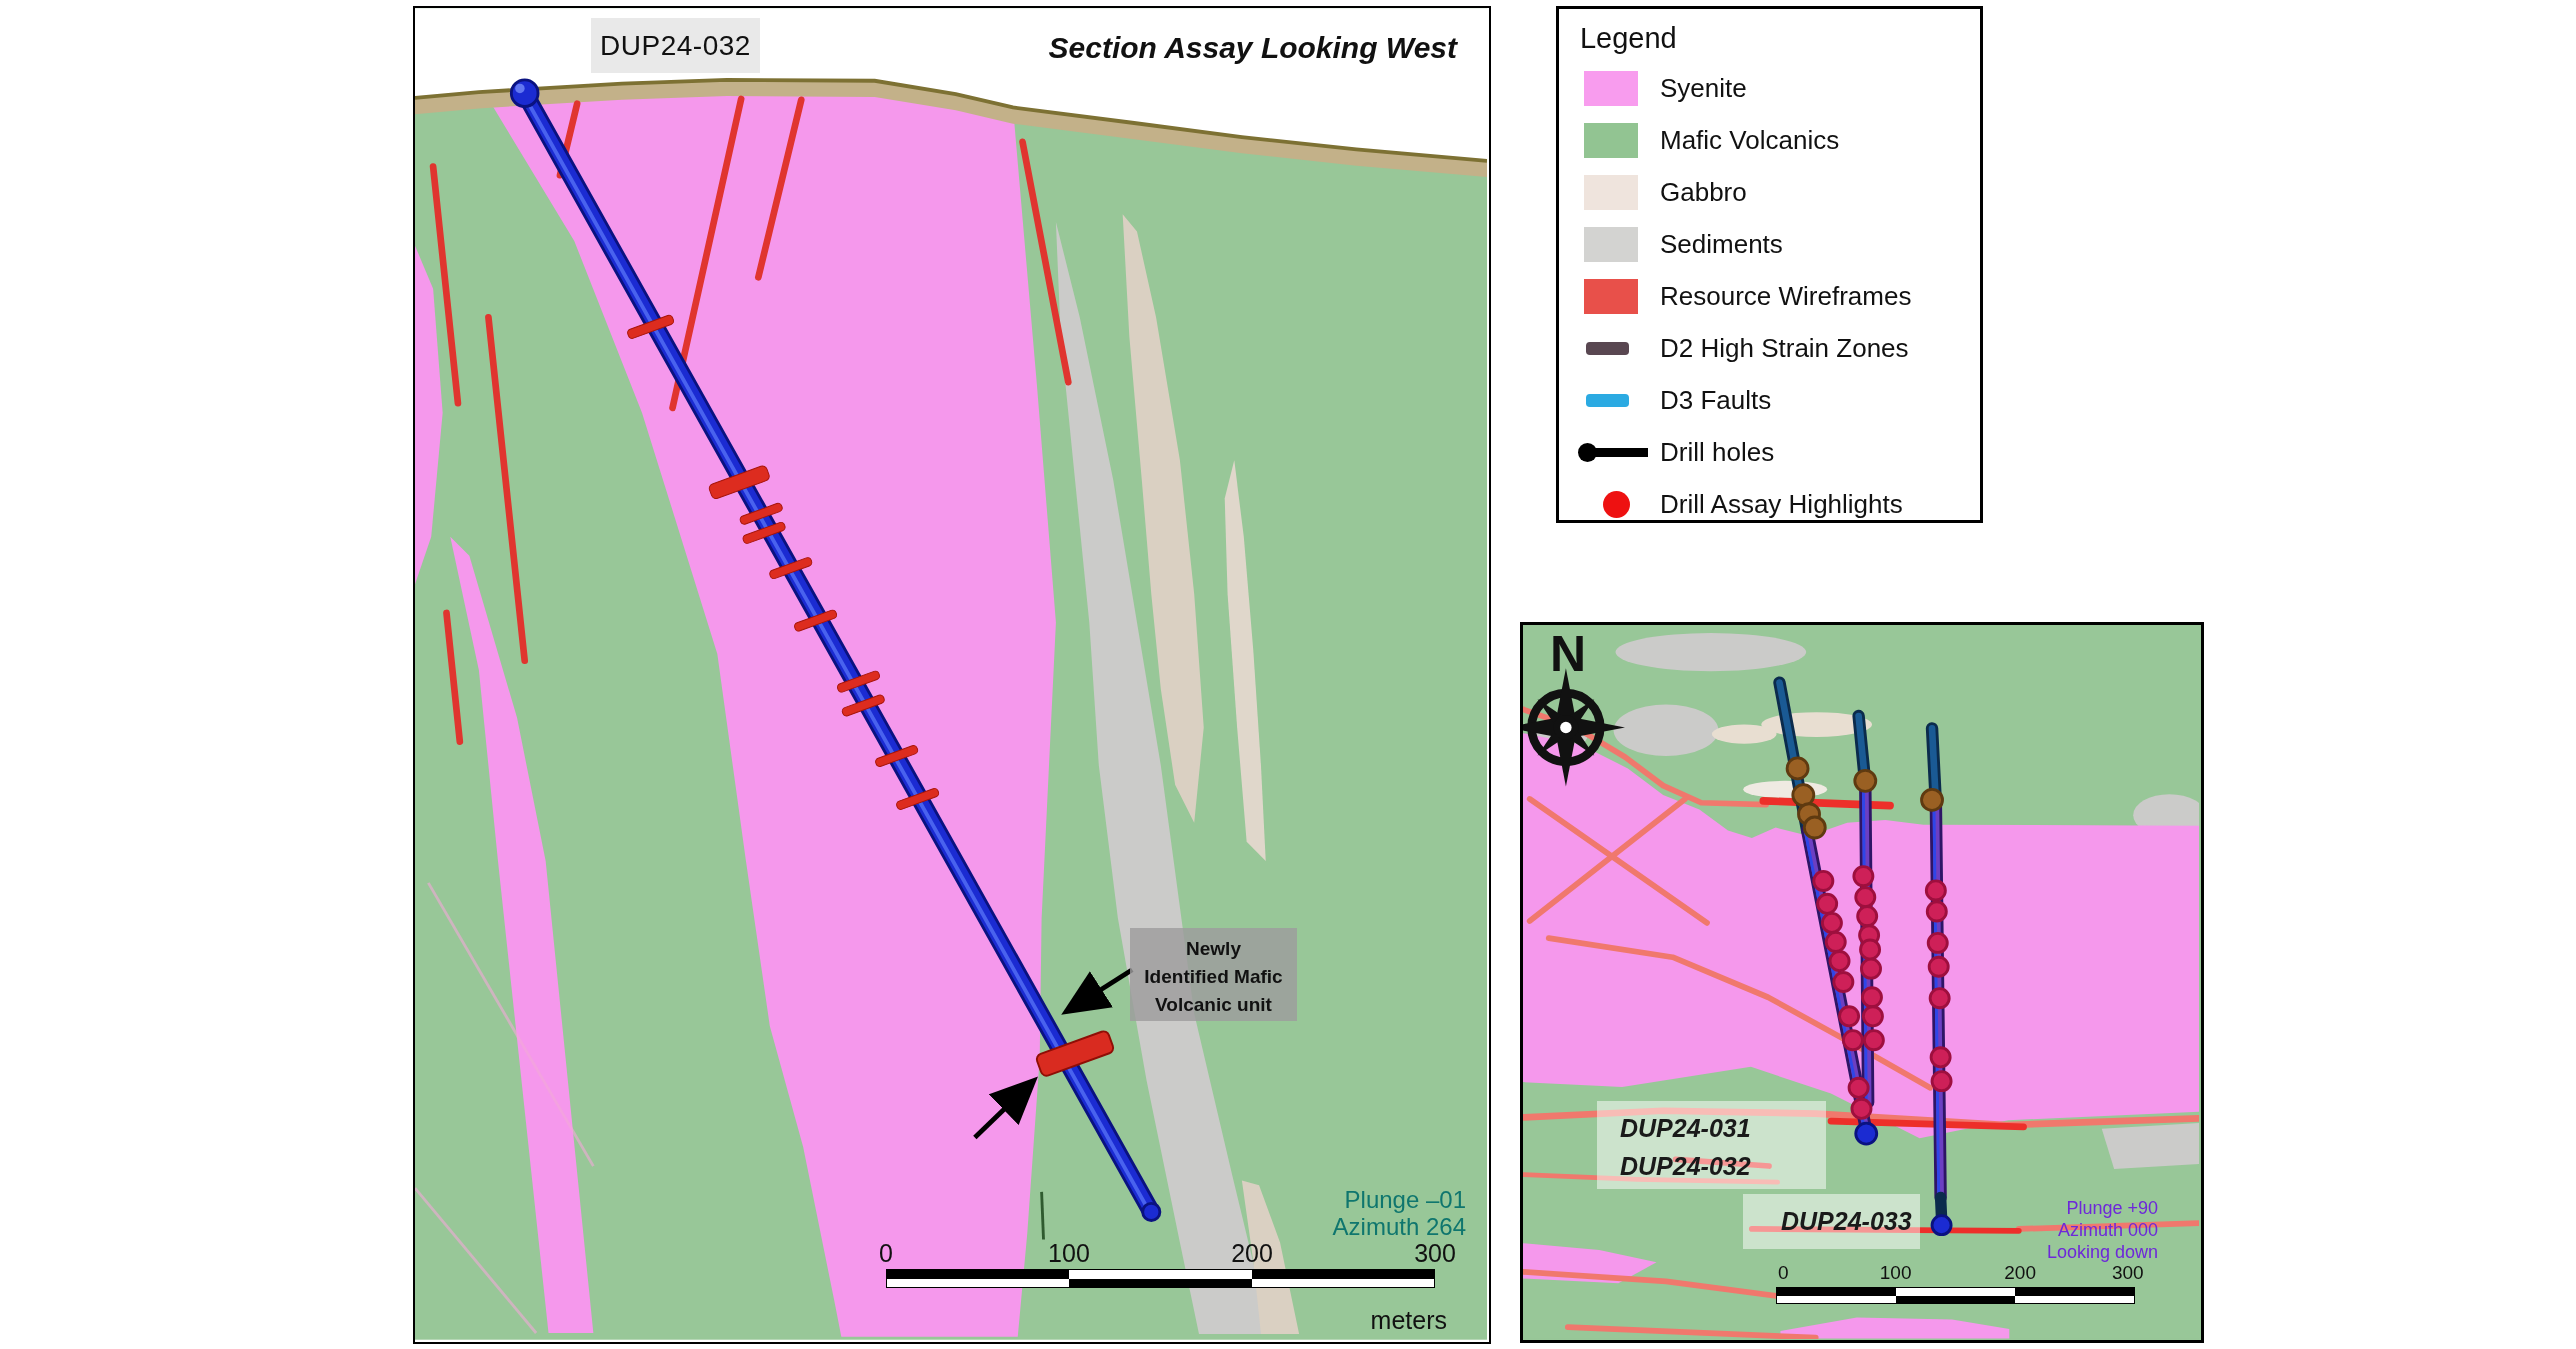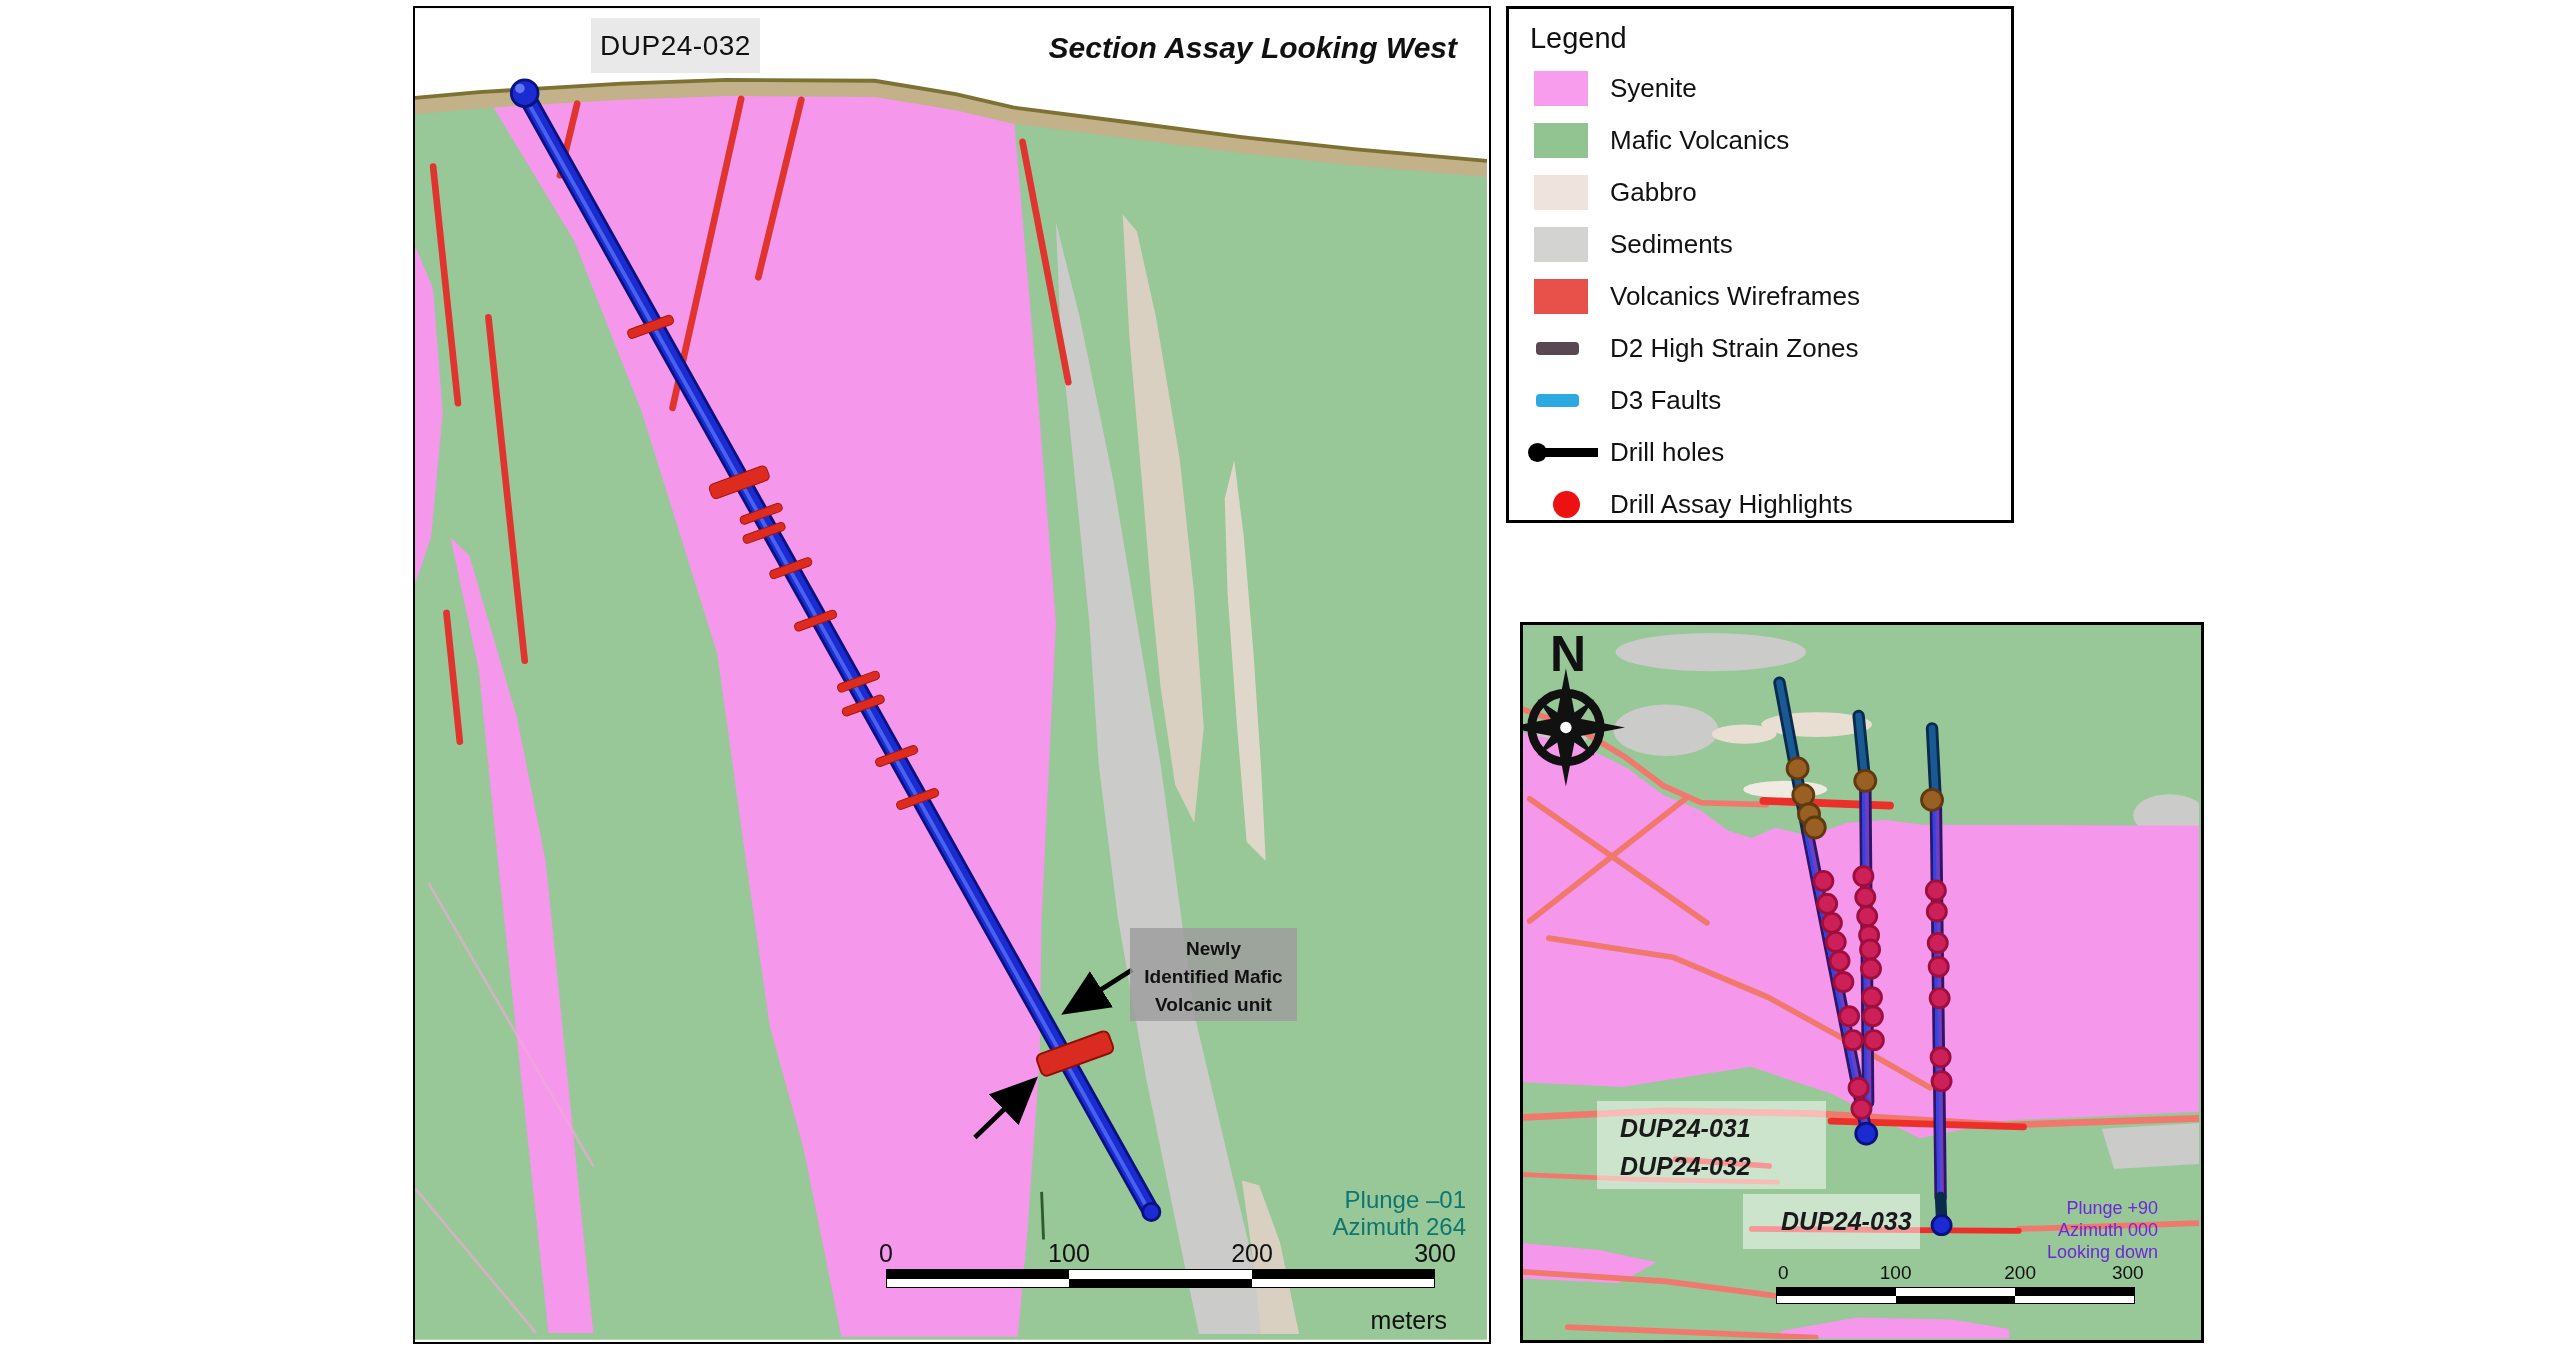--- a/index.html
+++ b/index.html
@@ -18,21 +18,21 @@
   .meters{font-size:25px;}
   
   .sb{position:absolute;}
   .sb-labels{position:relative;height:30.5px;font-size:25px;}
   .sb-labels span{position:absolute;transform:translateX(-50%);white-space:nowrap;}
   .sb-bar{border:1.9px solid #000;background:#fff;}
   .sb-row{display:flex;height:8.6px;}
   .sb-row i{flex:1;display:block;}
   .sb-row .b{background:#000;}.sb-row .w{background:#fff;}
   
-  #legend{left:1506px;top:5.7px;width:508px;height:517px;border-width:3.8px;padding:9.5px 0 0 19px;}
+  #legend{left:1556px;top:5.7px;width:427px;height:517px;border-width:3.8px;padding:9.5px 0 0 19px;}
   .legend-title{font-size:29px;margin:3.8px 0 7.6px 1.9px;}
   .lrow{display:flex;align-items:center;height:52px;}
   .lsw-wrap{width:82px;display:flex;align-items:center;}
   .llabel{font-size:26px;}
   .sw-fill{width:54px;height:35px;margin-left:5.7px;}
   .sw-line{width:43px;height:12.4px;border-radius:3.8px;margin-left:7.6px;}
   .sw-drill{display:flex;align-items:center;margin-left:0px;}
   .sw-drill .ball{width:19px;height:19px;border-radius:50%;background:#000;}
   .sw-drill .bar{width:55px;height:9.5px;background:#000;margin-left:-3.8px;}
   .sw-dot{width:27px;height:27px;border-radius:50%;background:#EE1111;margin-left:25px;}
@@ -189,21 +189,21 @@
     <div class="lrow">
       <div class="lsw-wrap">
           <div class="sw-fill c-seds"></div>
         </div>
       <div class="llabel">Sediments</div>
     </div>
     <div class="lrow">
       <div class="lsw-wrap">
           <div class="sw-fill c-res"></div>
         </div>
-      <div class="llabel">Volcanics Wireframes</div>
+      <div class="llabel">Resource Wireframes</div>
     </div>
     <div class="lrow">
       <div class="lsw-wrap">
           <div class="sw-line c-d2"></div>
         </div>
       <div class="llabel">D2 High Strain Zones</div>
     </div>
     <div class="lrow">
       <div class="lsw-wrap">
           <div class="sw-line c-d3"></div>

